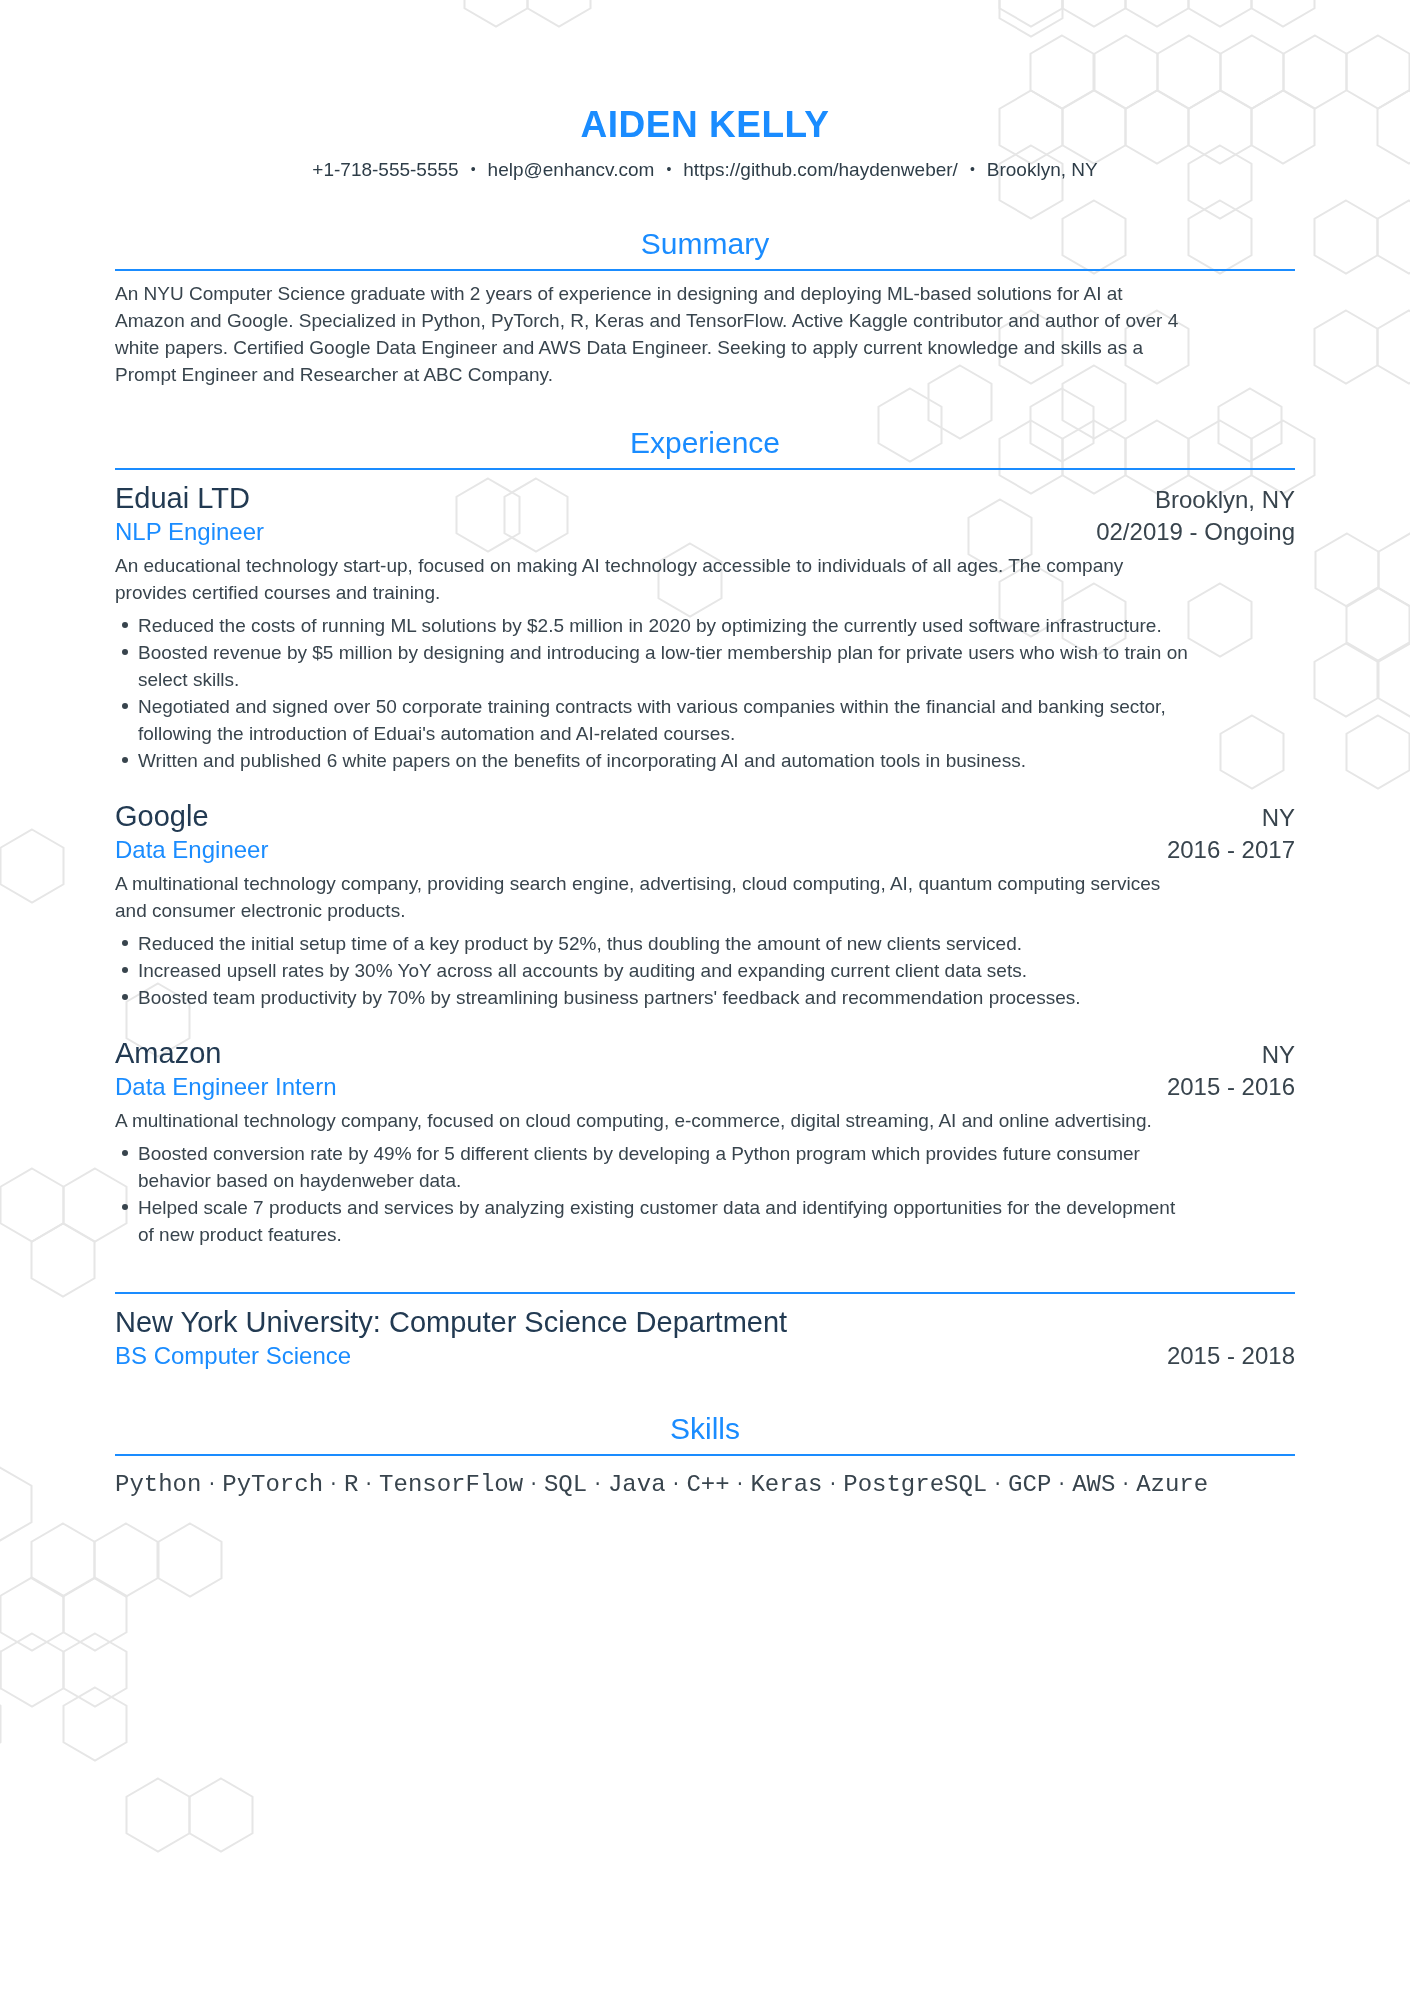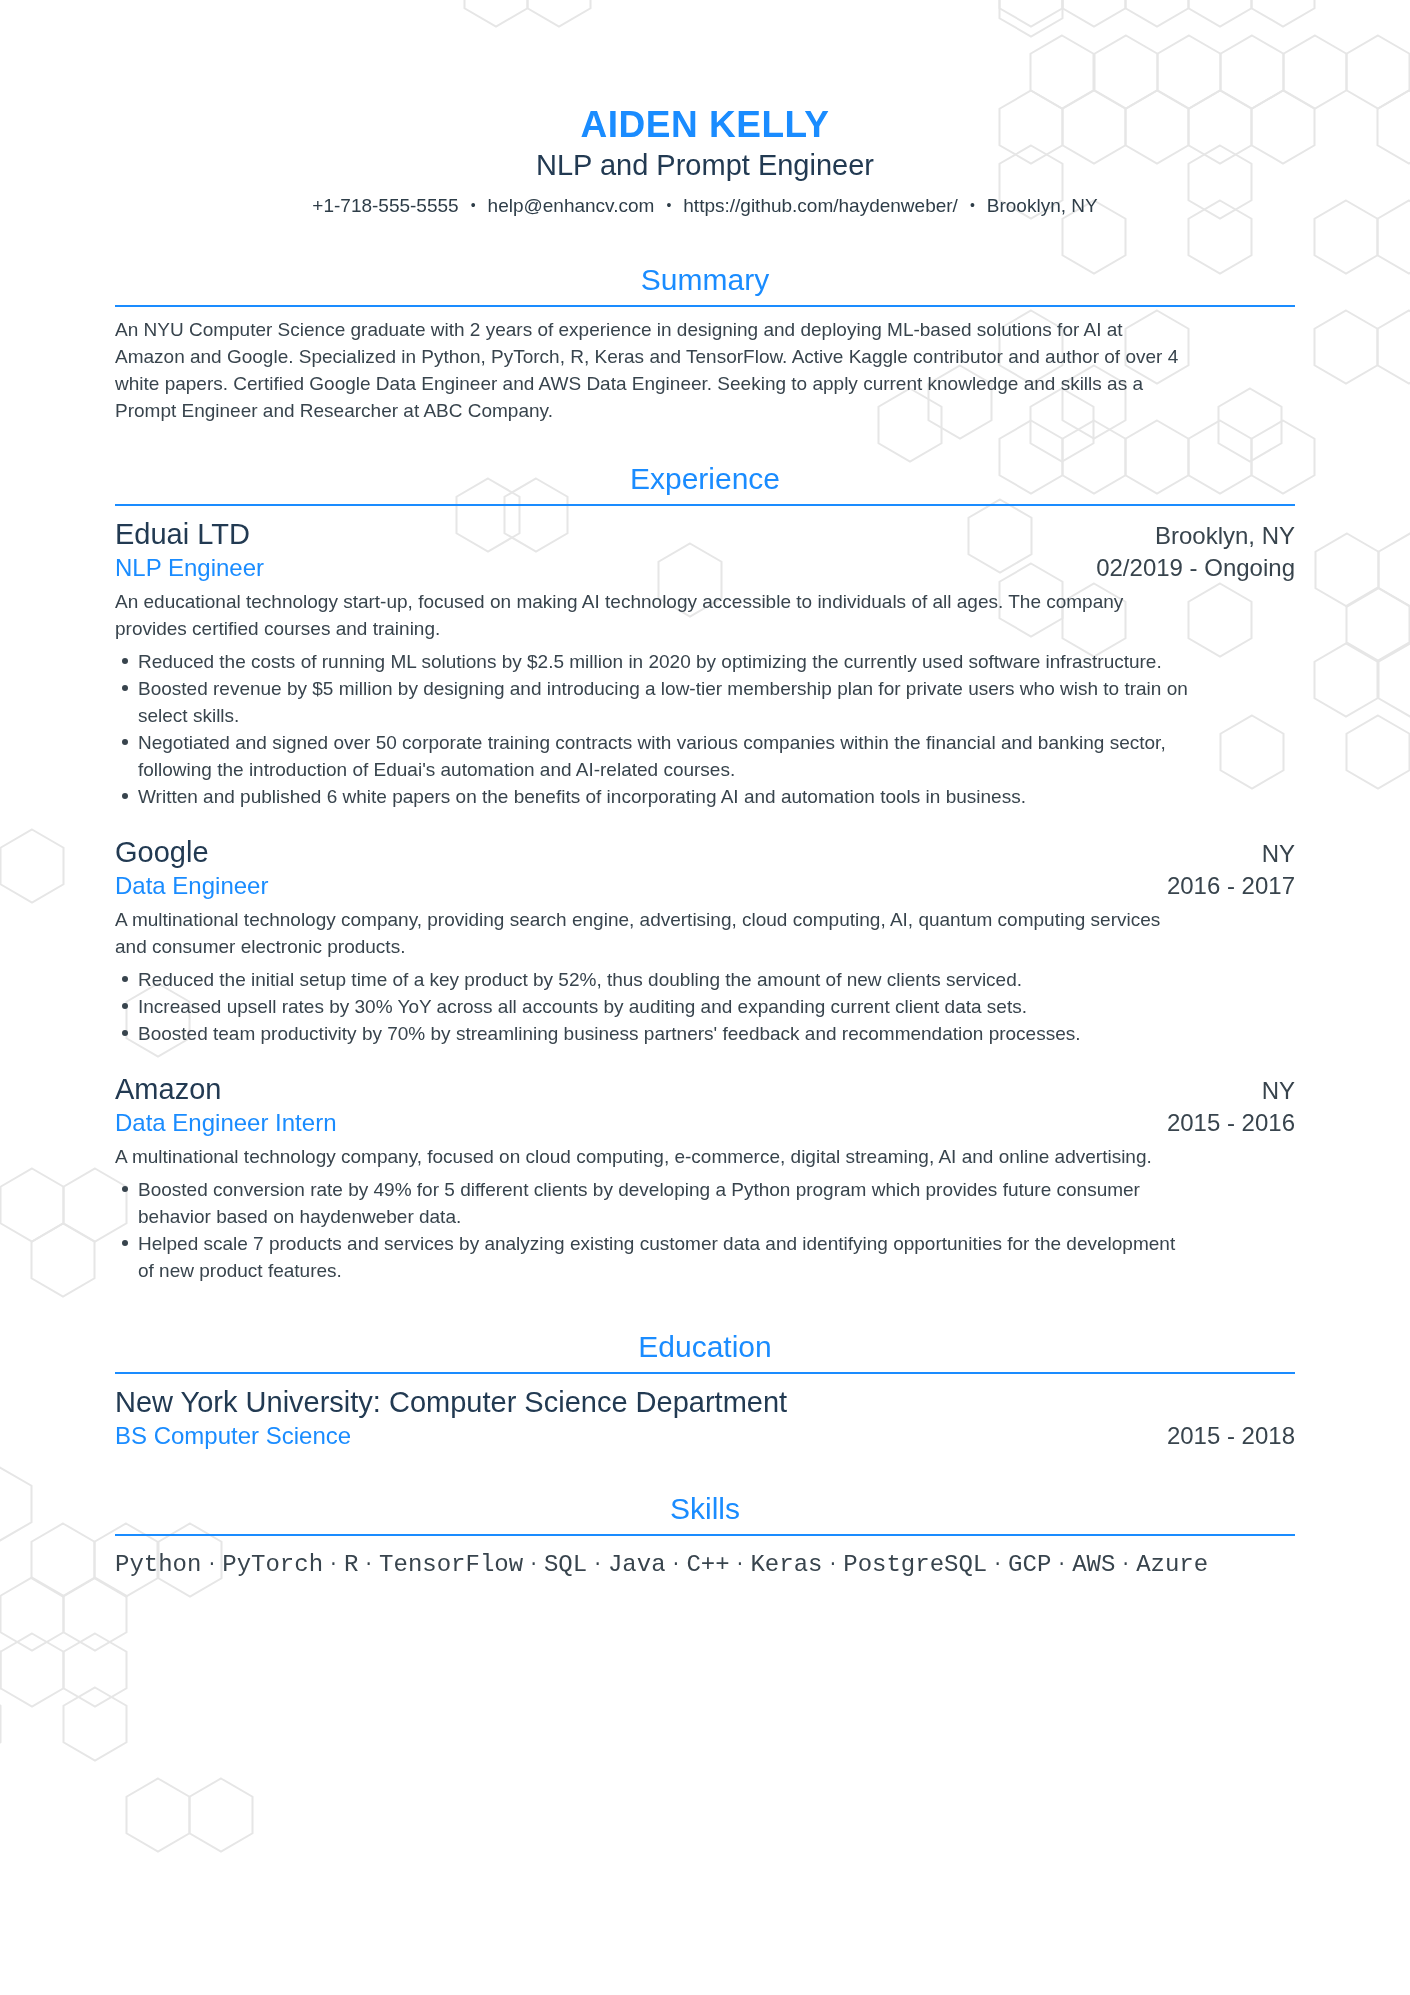--- a/index.html
+++ b/index.html
@@ -104,21 +104,20 @@
     <polygon points="158,1778.5 189.5,1796.75 189.5,1833.25 158,1851.5 126.5,1833.25 126.5,1796.75"></polygon>
     <polygon points="221,1778.5 252.5,1796.75 252.5,1833.25 221,1851.5 189.5,1833.25 189.5,1796.75"></polygon>
     <polygon points="95,1687.5 126.5,1705.75 126.5,1742.25 95,1760.5 63.5,1742.25 63.5,1705.75"></polygon>
     <polygon points="-31,1687.5 0.5,1705.75 0.5,1742.25 -31,1760.5 -62.5,1742.25 -62.5,1705.75"></polygon>
   </svg>
 
 <div class="page">
 
   <div class="header">
     <div class="name">AIDEN KELLY</div>
-    <div class="title">NLP and Prompt Engineer</div>
     <div class="contact">
       <span>+1-718-555-5555</span><span class="sep">•</span><span>help@enhancv.com</span><span class="sep">•</span><span>https://github.com/haydenweber/</span><span class="sep">•</span><span>Brooklyn, NY</span>
     </div>
   </div>
 
   <div class="section" style="margin-top:42px;">
     <div class="section-title">Summary</div>
     <div class="section-rule"></div>
     <div class="para" style="margin-top:9px;">
       <div>An NYU Computer Science graduate with 2 years of experience in designing and deploying ML-based solutions for AI at</div>
@@ -208,21 +207,20 @@
           </li>
         <li>
             <div>Helped scale 7 products and services by analyzing existing customer data and identifying opportunities for the development</div>
             <div>of new product features.</div>
           </li>
       </ul>
     </div>
   </div>
 
   <div class="section" style="margin-top:44px;">
-    <div class="section-title">Education</div>
     <div class="section-rule"></div>
     <div class="entry" style="margin-top:10px;">
       <div class="company">New York University: Computer Science Department</div>
       <div class="entry-row">
         <div class="role">BS Computer Science</div>
         <div class="dates">2015 - 2018</div>
       </div>
     </div>
   </div>
 

